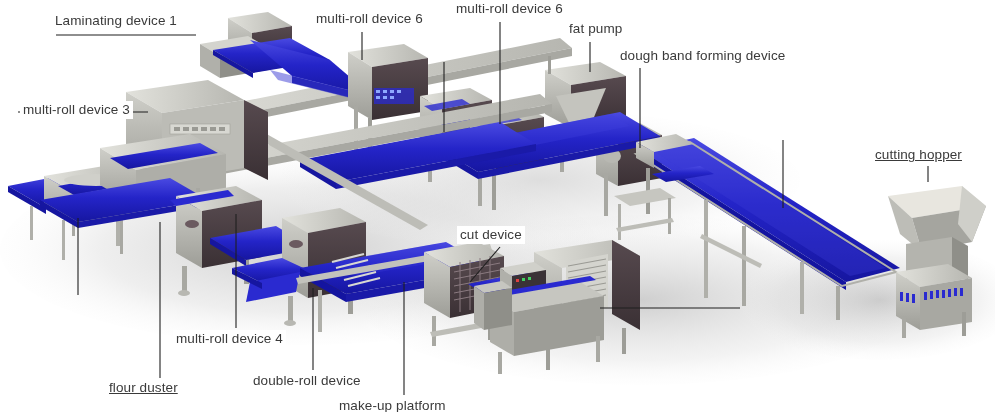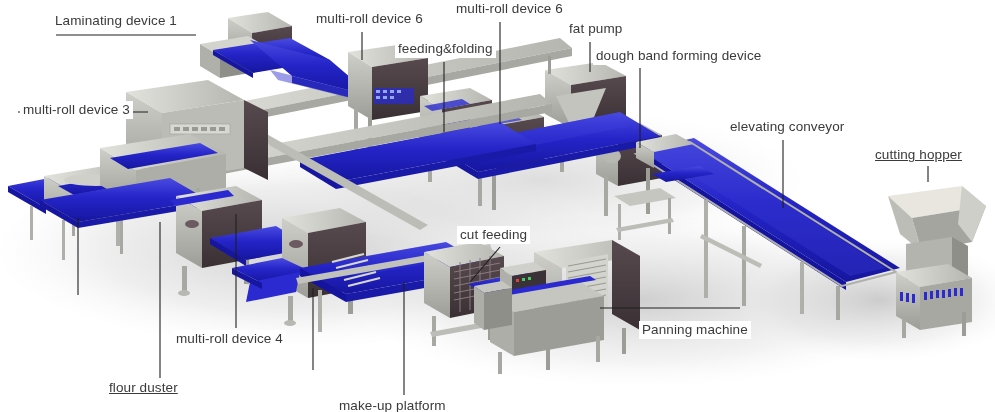--- a/index.html
+++ b/index.html
@@ -415,24 +415,22 @@
       <line x1="313" y1="370" x2="313" y2="288"></line>
       <line x1="404" y1="395" x2="404" y2="282"></line>
     </g>
 
   </svg>
 
   <div class="lbl" style="left:52px;top:12px;">Laminating device 1</div>
   <div class="lbl" style="left:20px;top:93px;margin-top:8px;">multi-roll device 3</div>
   <div class="lbl" style="left:313px;top:10px;">multi-roll device 6</div>
   <div class="lbl" style="left:453px;top:0px;">multi-roll device 6</div>
-  <div class="lbl" style="left:395px;top:40px;">feeding&amp;folding</div>
   <div class="lbl" style="left:566px;top:20px;">fat pump</div>
-  <div class="lbl" style="left:593px;top:47px;text-align:right;">dough band forming device</div>
-  <div class="lbl" style="left:727px;top:118px;">elevating conveyor</div>
+  <div class="lbl" style="left:617px;top:47px;text-align:right;">dough band forming device</div>
   <div class="lbl" style="left:872px;top:146px;text-decoration:underline;">cutting hopper</div>
-  <div class="lbl" style="left:457px;top:226px;">cut feeding</div>
-  <div class="lbl" style="left:639px;top:321px;">Panning machine</div>
+  <div class="lbl" style="left:457px;top:226px;">cut device</div>
   <div class="lbl" style="left:173px;top:330px;">multi-roll device 4</div>
   <div class="lbl" style="left:106px;top:379px;text-decoration:underline;">flour duster</div>
+  <div class="lbl" style="left:250px;top:372px;">double-roll device</div>
   <div class="lbl" style="left:336px;top:397px;">make-up platform</div>
 
 </div>
 
 </body></html>

